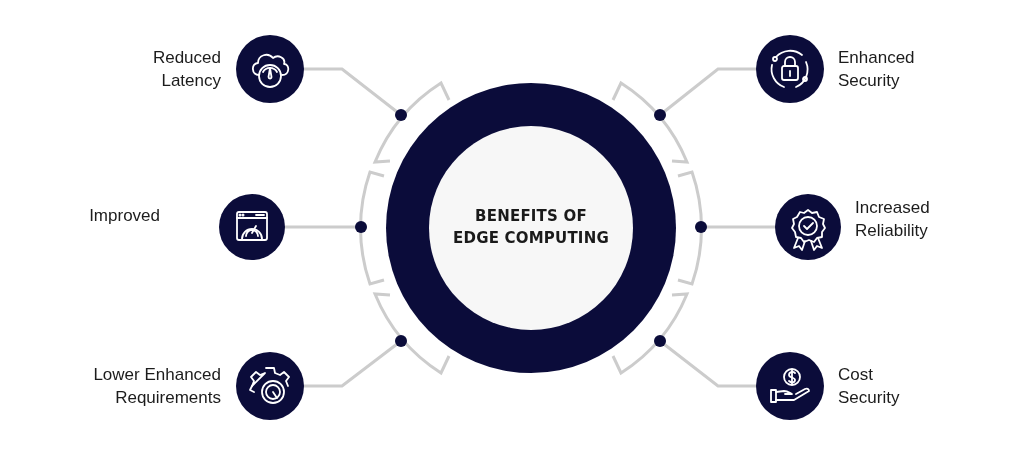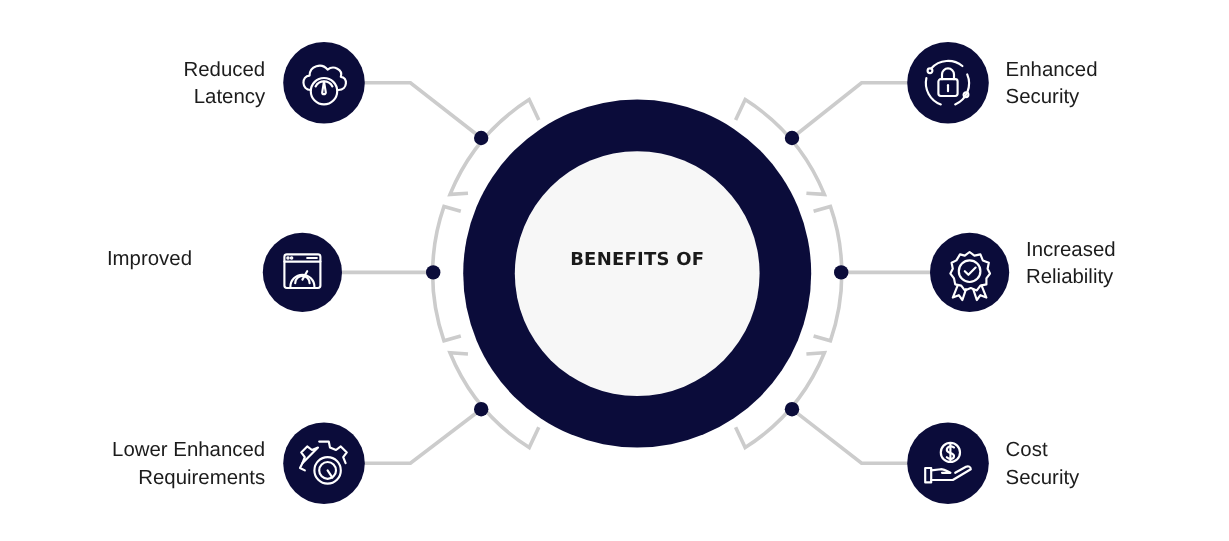--- a/index.html
+++ b/index.html
@@ -124,20 +124,21 @@
         <rect x="-19" y="4" width="5" height="12"></rect>
         <path d="M -14,6 L -6,5 C -3,5 0,7 2,8 L -5,8"></path>
         <path d="M -14,14 L 4,14 L 19,5 C 19,3 17,2 15,3 L 6,8"></path>
       </g>
     </g>
   </g>
 </svg>
 
 <div class="center-title">
   <span>BENEFITS OF</span>
+  <span>EDGE COMPUTING</span>
 </div>
 
 <div class="label left" style="right:803px; top:46px;">
   <span>Reduced</span>
   <span>Latency</span>
 </div>
 <div class="label left" style="right:864px; top:204px;">
   <span>Improved</span>
 </div>
 <div class="label left" style="right:803px; top:363px;">

